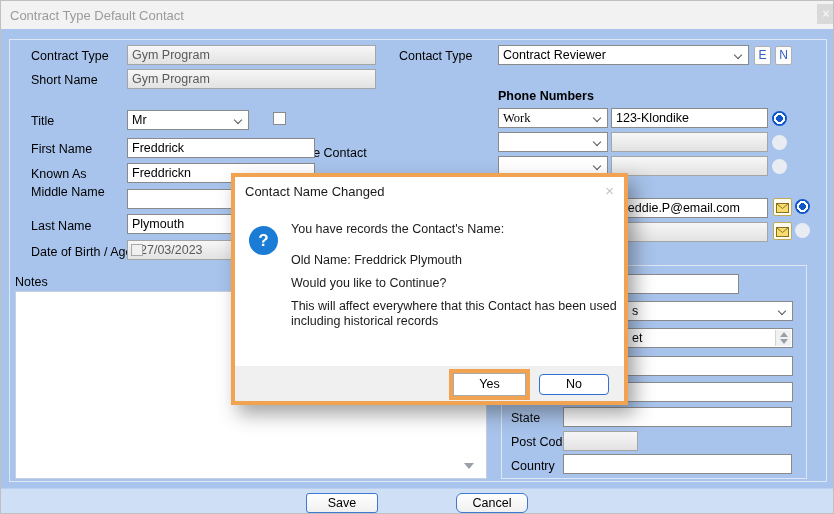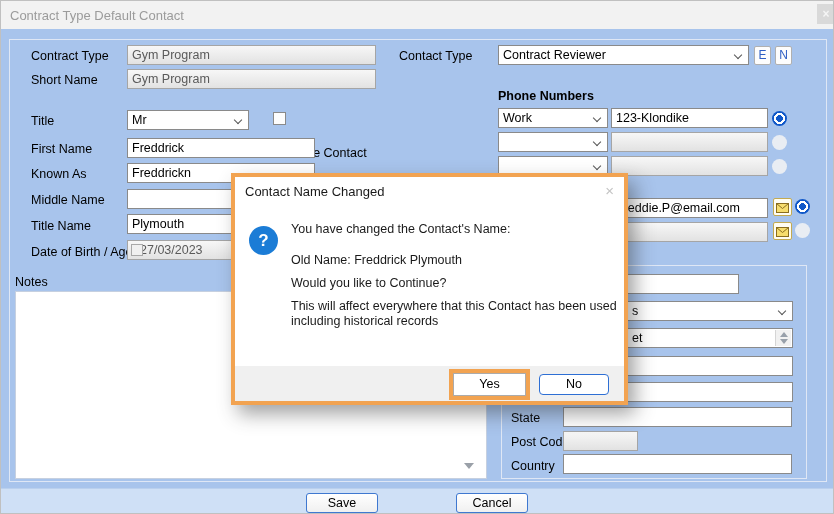--- a/index.html
+++ b/index.html
@@ -94,24 +94,24 @@
   </div>
   <span class="checkbox" style="left:272px; top:111px;"></span>
   <span class="lbl" style="left:276px; top:113px;margin-top:32px;">Inactive Contact</span>
 
   <span class="lbl" style="left:30px; top:141px;">First Name</span>
   <div class="tb" style="left:126px; top:137px; width:188px;">Freddrick</div>
 
   <span class="lbl" style="left:30px; top:166px;">Known As</span>
   <div class="tb" style="left:126px; top:162px; width:188px;">Freddrickn</div>
 
-  <span class="lbl" style="left:30px; top:192px;">Middle Name</span>
+  <span class="lbl" style="left:30px; top:184px;">Middle Name</span>
   <div class="tb" style="left:126px; top:188px; width:188px;"></div>
 
-  <span class="lbl" style="left:30px; top:218px;">Title Name</span>
+  <span class="lbl" style="left:30px; top:218px;">Last Name</span>
   <div class="tb" style="left:126px; top:213px; width:188px;">Plymouth</div>
 
   <span class="lbl" style="left:30px; top:244px;">Date of Birth / Age</span>
   <div class="tb ro" style="left:126px; top:239px; width:188px; padding-left:12px;">
     <span class="checkbox" style="left:3px; top:3px; width:12px; height:12px; background:#f0f0f0; border-color:#a8a8a8;"></span>
     <span>27/03/2023</span>
   </div>
 
   <span class="lbl" style="left:14px; top:274px;">Notes</span>
   <div class="notes">
@@ -122,21 +122,21 @@
   <span class="lbl" style="left:398px; top:48px;">Contact Type</span>
   <div class="dd" style="left:497px; top:44px; width:251px;">
     <span>Contract Reviewer</span>
     <span class="chev"></span>
   </div>
   <div class="mini-btn" style="left:753px; top:45px;">E</div>
   <div class="mini-btn" style="left:774px; top:45px;">N</div>
 
   <span class="lbl lbl-bold" style="left:497px; top:88px;">Phone Numbers</span>
 
-  <div class="dd" style="left:497px; top:107px; width:110px;">
+  <div class="dd" style="left:497px; top:107px; width:110px;font-family:Liberation Serif, serif;">
     <span>Work</span>
     <span class="chev"></span>
   </div>
   <div class="tb" style="left:610px; top:107px; width:157px;">123-Klondike</div>
   <span class="radio sel" style="left:771px; top:110px;"></span>
 
   <div class="dd" style="left:497px; top:131px; width:110px;">
     <span></span>
     <span class="chev"></span>
   </div>
@@ -188,29 +188,29 @@
   <div class="tb" style="left:562px; top:406px; width:229px;"></div>
 
   <span class="lbl" style="left:510px; top:434px;">Post Code</span>
   <div class="tb ro" style="left:562px; top:430px; width:75px;"></div>
 
   <span class="lbl" style="left:510px; top:458px;">Country</span>
   <div class="tb" style="left:562px; top:453px; width:229px;"></div>
 
   <div class="footer-strip">
     <div class="form-btn" style="left:305px; top:4px;">Save</div>
-    <div class="form-btn" style="left:455px; top:4px;">Cancel</div>
+    <div class="form-btn" style="left:455px; top:4px;border-radius:6px;">Cancel</div>
   </div>
 
   <div class="dialog">
     <span class="dlg-title">Contact Name Changed</span>
     <span class="dlg-close">×</span>
     <div class="dlg-icon">?</div>
     <div class="dlg-text">
-      <div>You have changed the Contact's Name:</div>
+      <div>You have records the Contact's Name:</div>
       <div class="dlg-gap-lg">Old Name: Freddrick Plymouth</div>
       <div class="dlg-gap-sm">Would you like to Continue?</div>
       <div class="dlg-gap-sm">This will affect everywhere that this Contact has been used including historical records</div>
     </div>
     <div class="dlg-footer"></div>
     <div class="yes-highlight">
       <div class="yes-btn">Yes</div>
     </div>
     <div class="no-btn">No</div>
   </div>

